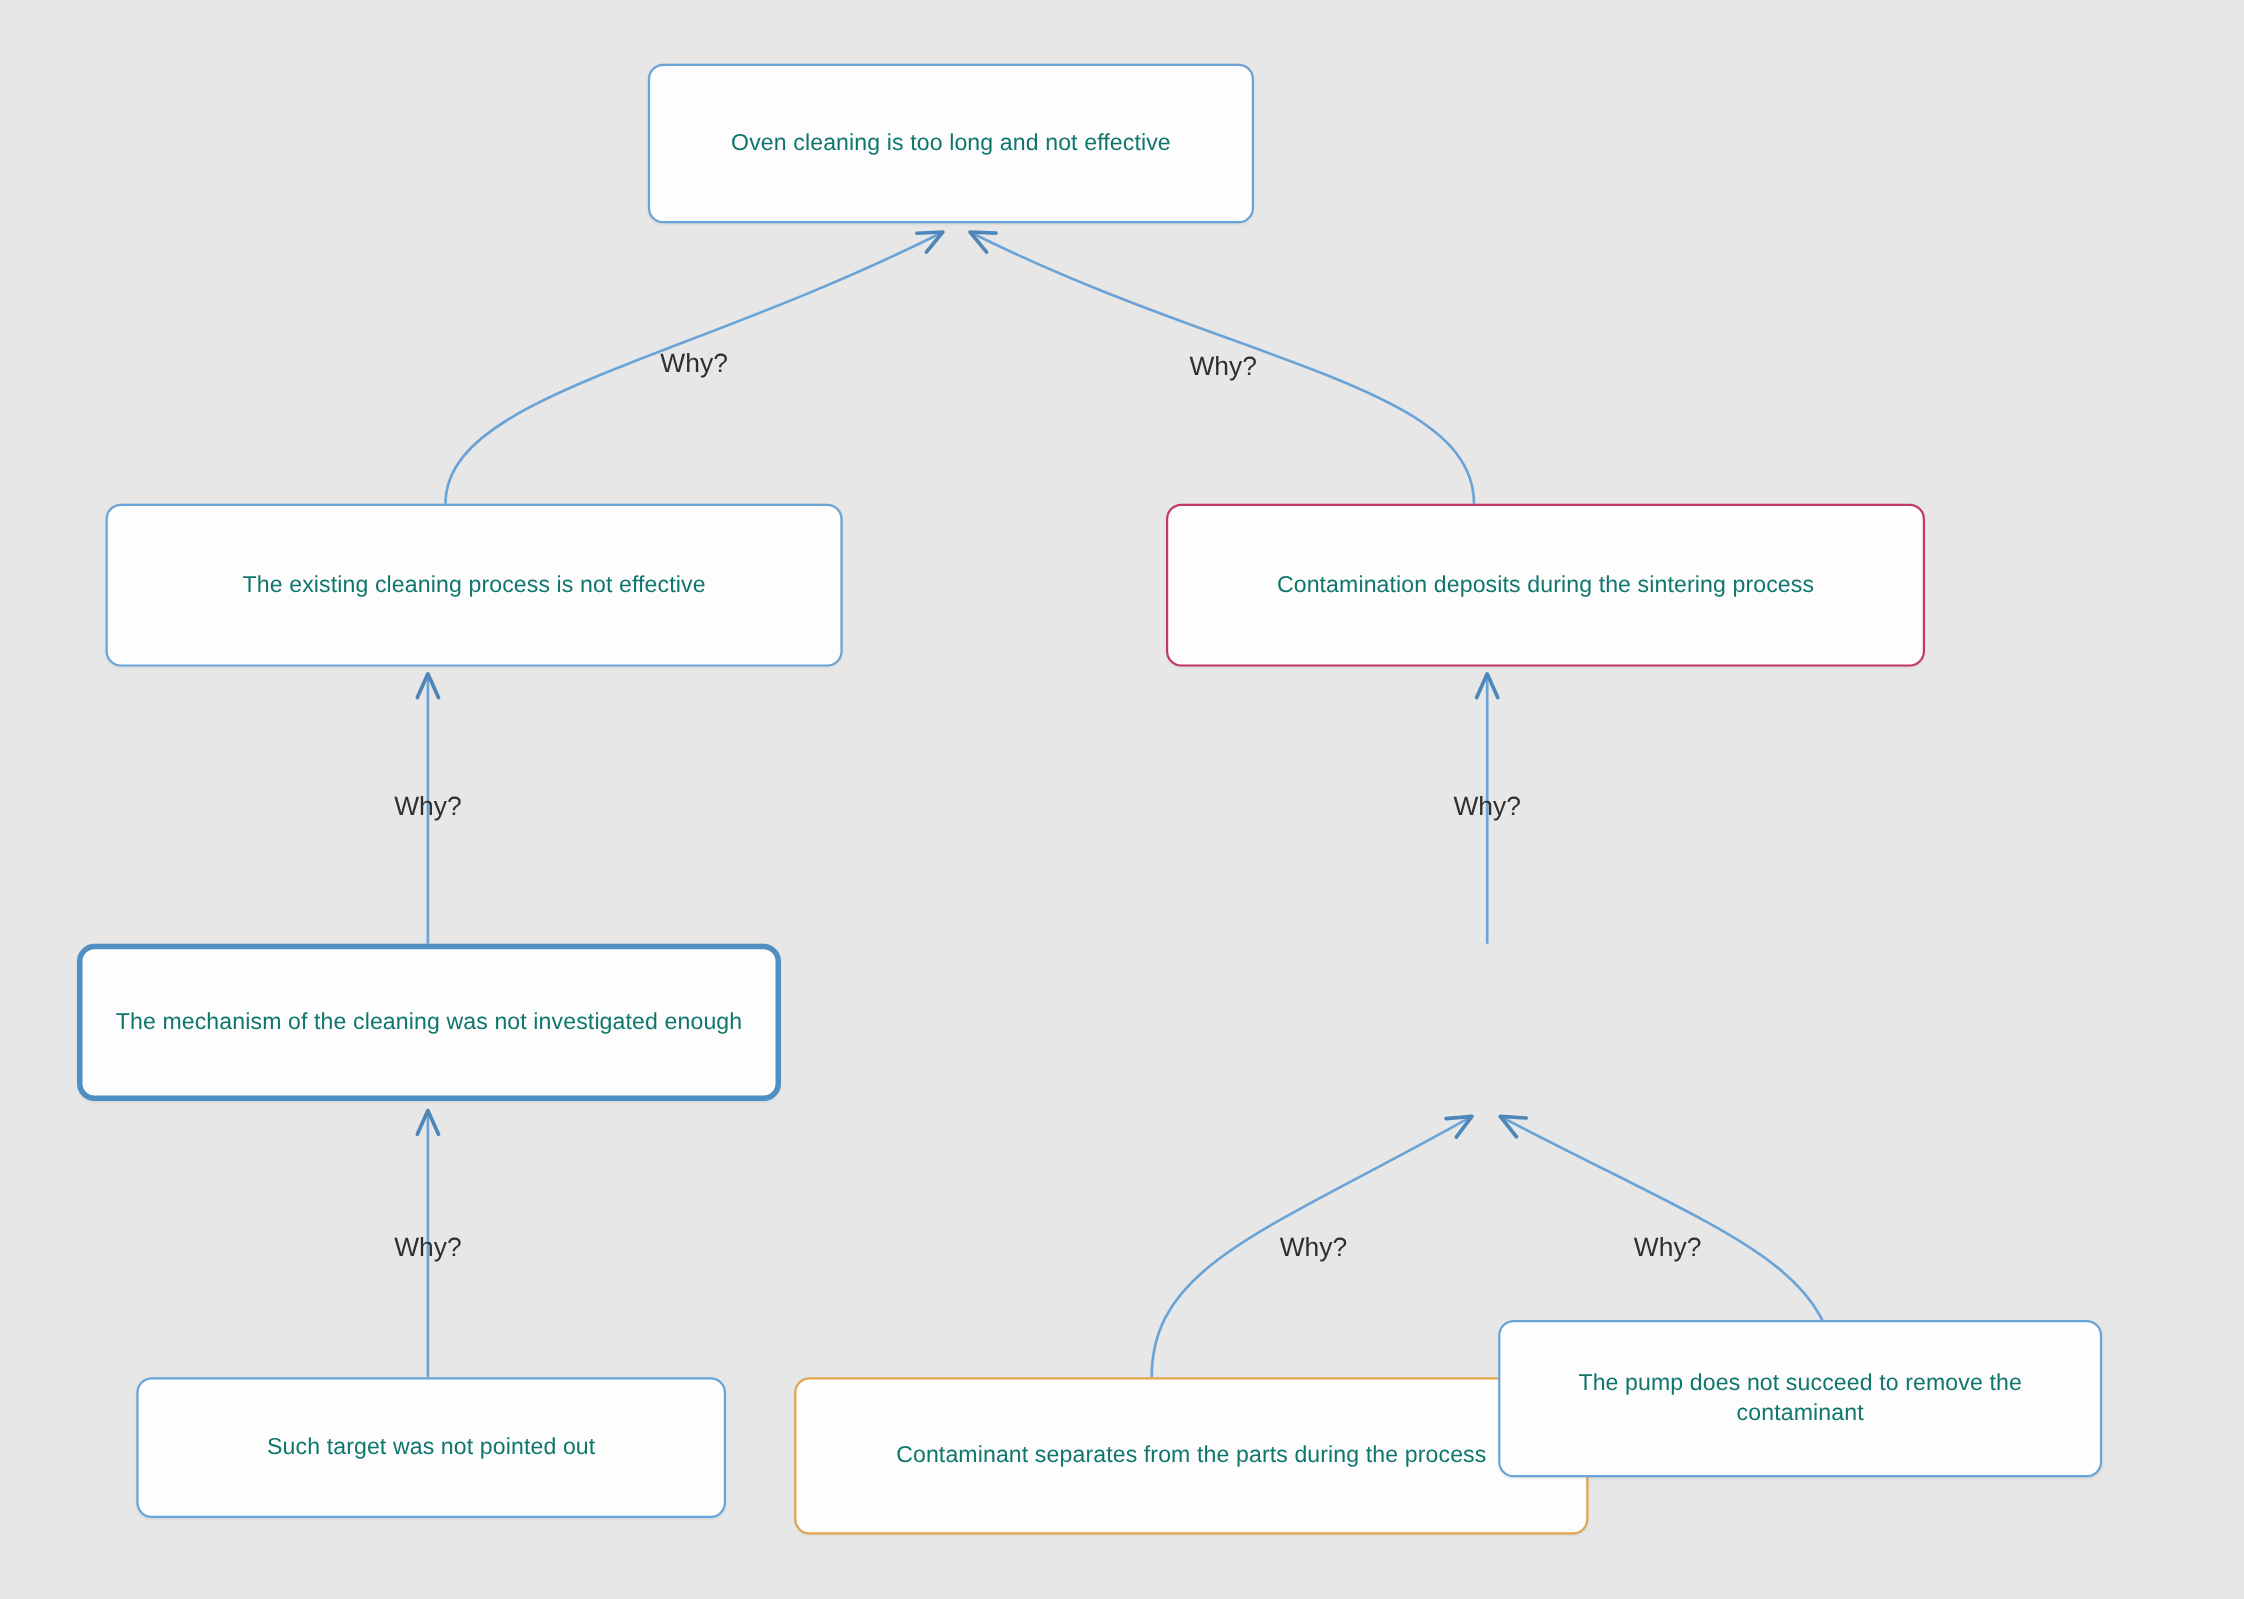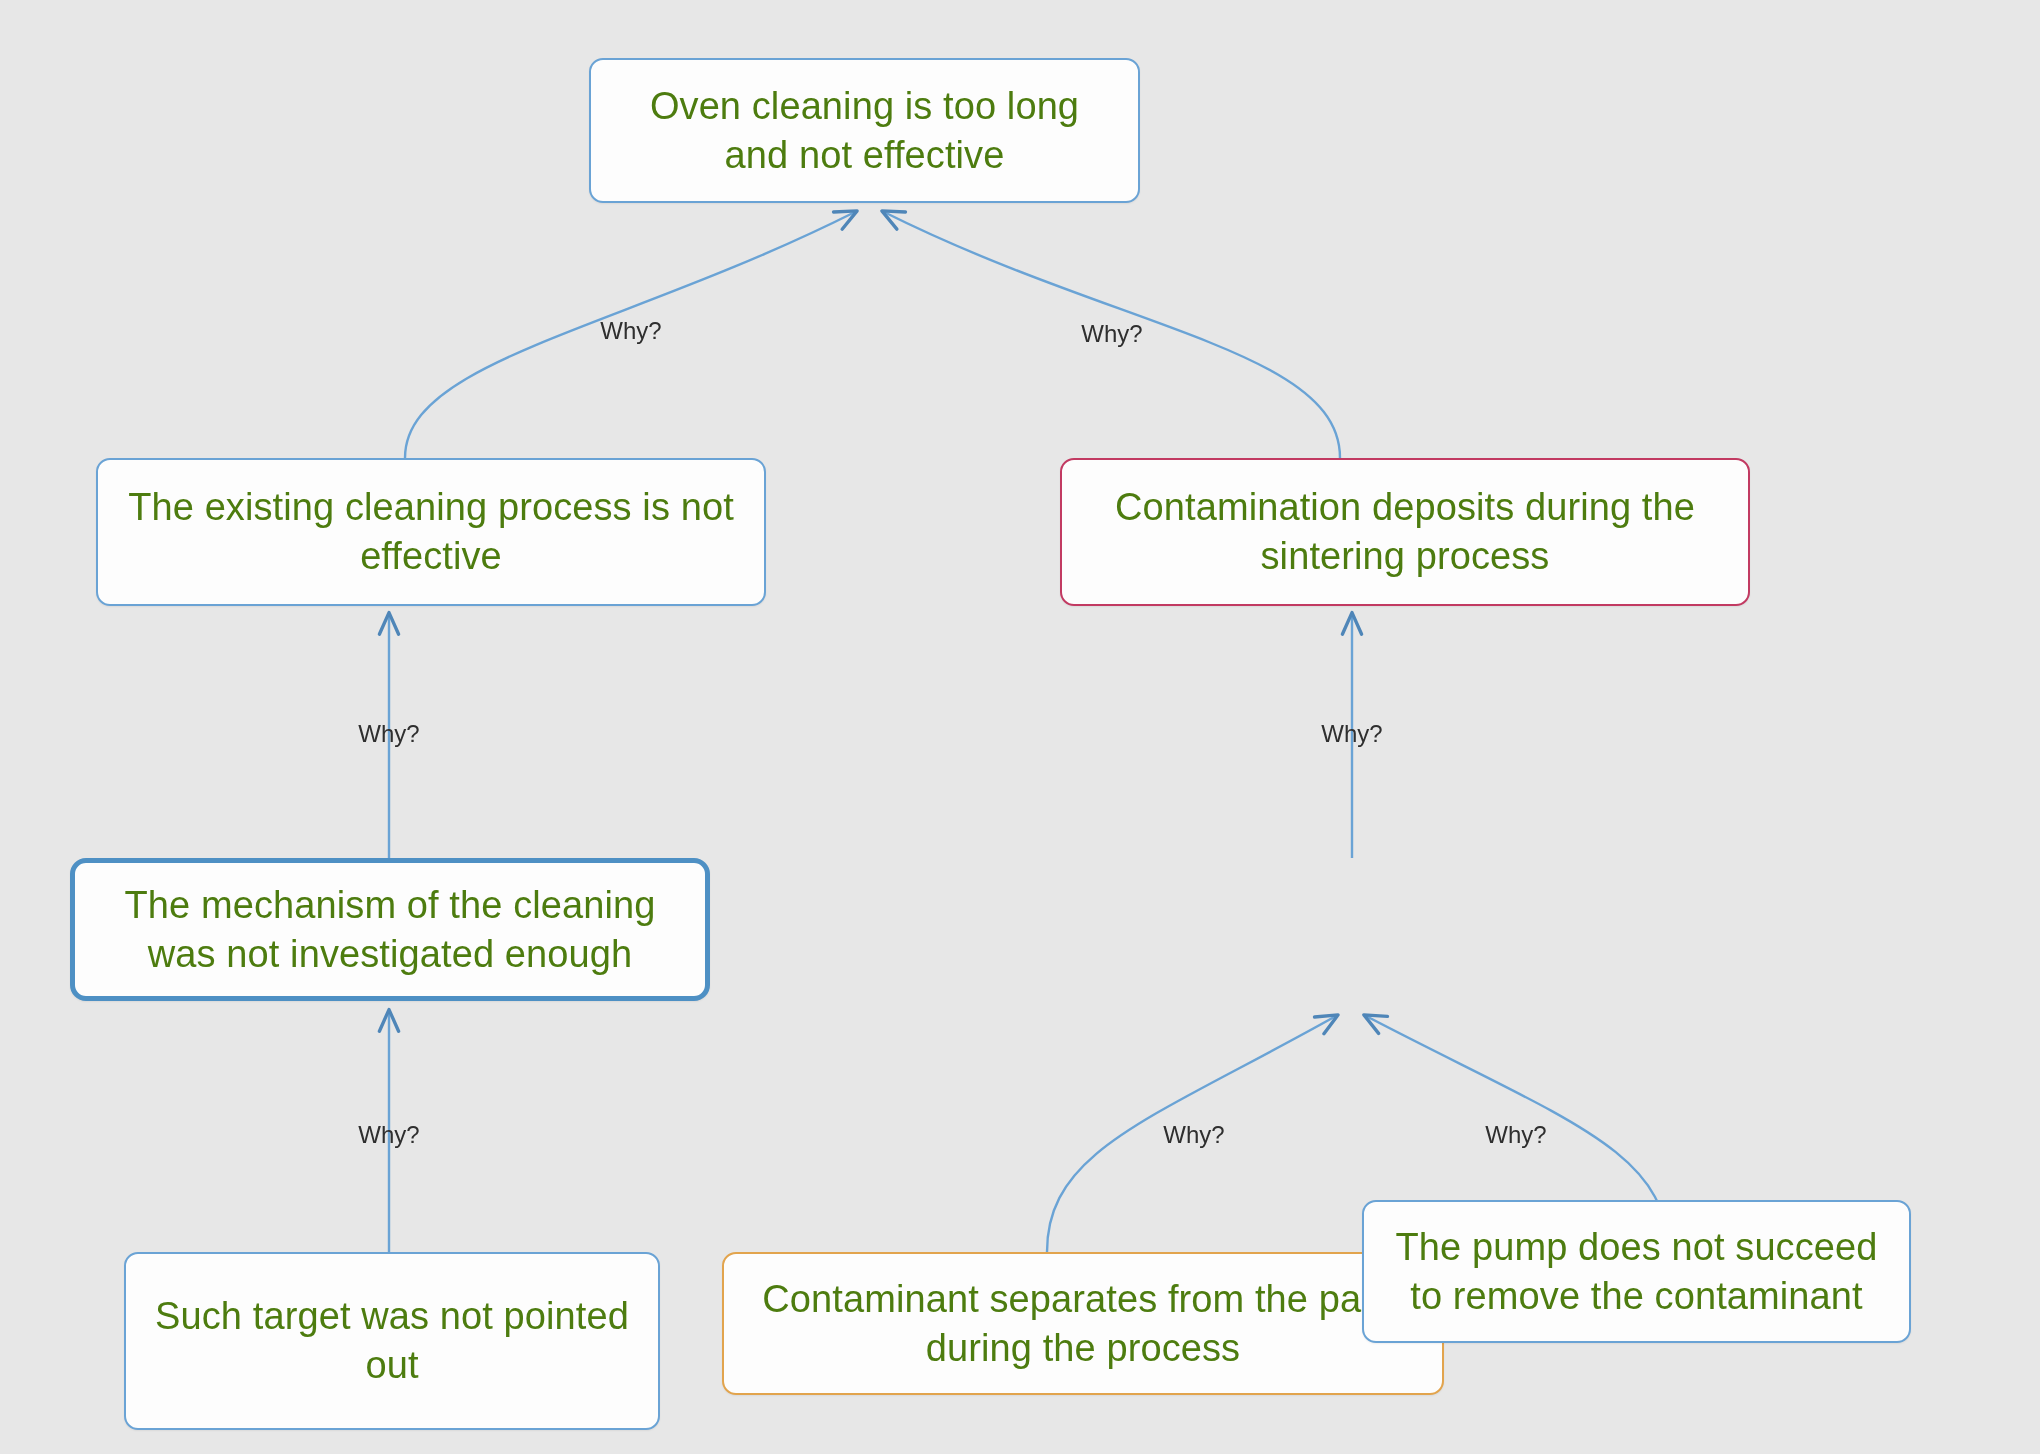--- a/index.html
+++ b/index.html
@@ -33,22 +33,22 @@
     align-items: center;
     justify-content: center;
     text-align: center;
     box-shadow: 0 1px 2px rgba(0,0,0,0.06);
   }
   .node .node-text {
     display: block;
     width: 100%;
     padding: 0 26px;
     box-sizing: border-box;
-    color: #4d7c0f;
-    font-size: 38px;
+    color: #0f766e;
+    font-size: 21px;
     line-height: 1.28;
     letter-spacing: 0.1px;
   }
   .node.accent-crimson { border-color: #c23a62; }
   .node.accent-orange  { border-color: #e2a44d; }
   .node.accent-blue-strong {
     border-color: #4e90c4;
     border-width: 5px;
     border-radius: 16px;
   }
@@ -99,21 +99,21 @@
 
   <div class="node accent-crimson" style="left:1060px; top:458px; width:690px; height:148px;">
     <span class="node-text">Contamination deposits during the sintering process</span>
   </div>
 
   <div class="node accent-blue-strong" style="left:70px; top:858px; width:640px; height:143px;">
     <span class="node-text">The mechanism of the cleaning was not investigated enough</span>
   </div>
 
 
-  <div class="node" style="left:124px; top:1252px; width:536px; height:178px;">
+  <div class="node" style="left:124px; top:1252px; width:536px; height:128px;">
     <span class="node-text">Such target was not pointed out</span>
   </div>
 
   <div class="node accent-orange" style="left:722px; top:1252px; width:722px; height:143px;">
     <span class="node-text">Contaminant separates from the parts during the process</span>
   </div>
 
   <div class="node" style="left:1362px; top:1200px; width:549px; height:143px;">
     <span class="node-text">The pump does not succeed to remove the contaminant</span>
   </div>

